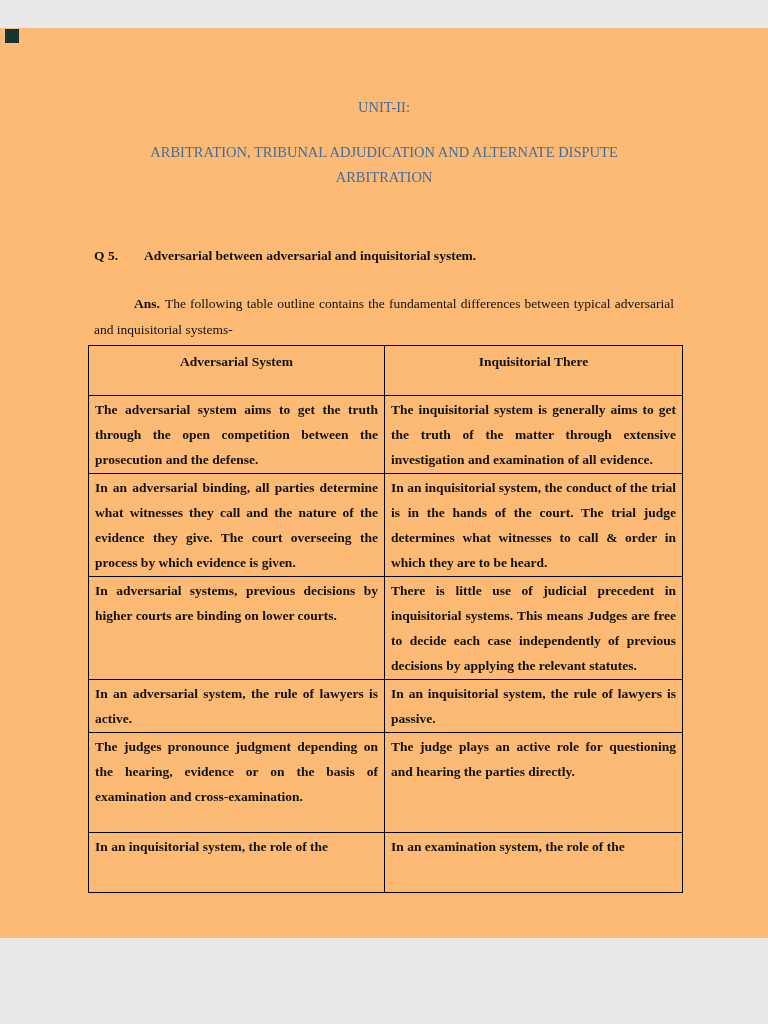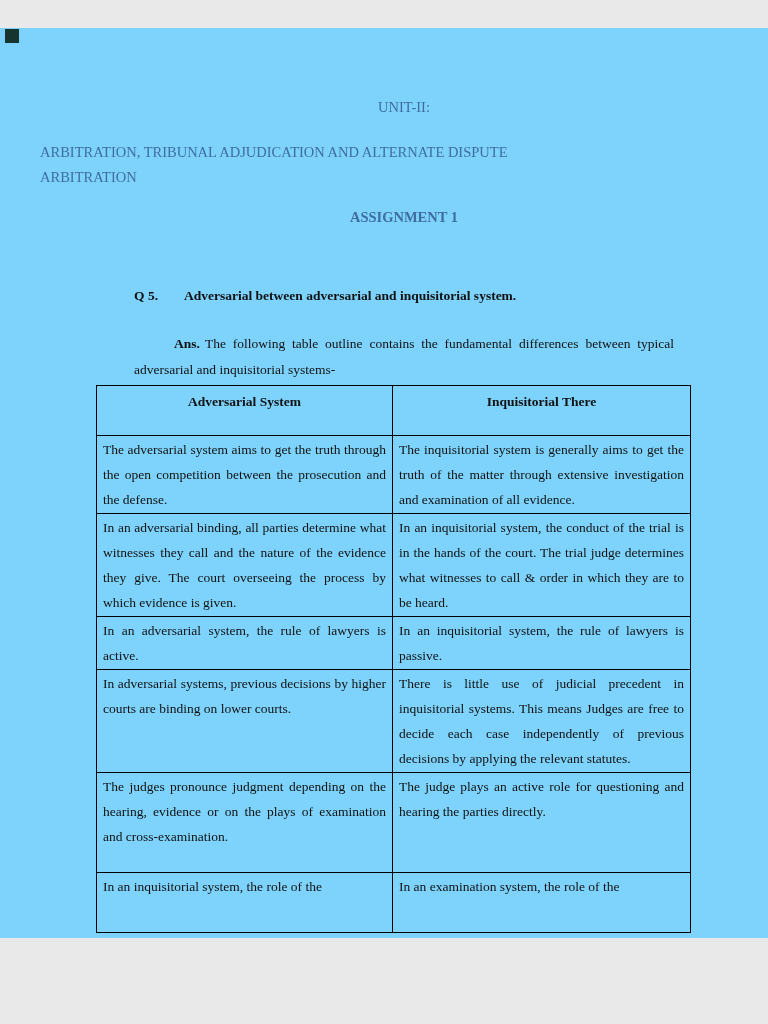--- a/index.html
+++ b/index.html
@@ -18,35 +18,35 @@
     position: absolute;
     left: 5px; top: 29px;
     width: 14px; height: 14px;
     background: #16352e;
     z-index: 5;
   }
   .page {
     position: absolute;
     left: 0; top: 28px;
     width: 768px; height: 910px;
-    background: #7dd3fc;
+    background: #fdba74;
     overflow: hidden;
     color: #111111;
-    padding-left: 40px;
   }
   .t-unit {
     margin-top: 66px;
     text-align: center;
     color: #3f6da0;
     font-size: 14.5px;
     font-weight: normal;
     line-height: 26px;
   }
   .t-course {
     margin-top: 20px;
+    text-align: center;
     color: #3f6da0;
     font-size: 14.5px;
     font-weight: normal;
     line-height: 25px;
   }
   .t-assignment {
     margin-top: 15px;
     text-align: center;
     color: #3f6da0;
     font-size: 14.5px;
@@ -69,41 +69,42 @@
     line-height: 26px;
     text-align: justify;
     text-indent: 40px;
   }
   .ans-label {
     font-weight: bold;
     padding-right: 5px;
     margin-top: 44px;
   }
   table.compare {
-    margin-left: 56px;
+    margin-left: 88px;
     margin-top: 2px;
     width: 594px;
     border-collapse: collapse;
     table-layout: fixed;
   }
   table.compare th, table.compare td {
     border: 1px solid #000000;
     vertical-align: top;
     font-size: 13.5px;
     line-height: 25px;
     padding: 1px 6px;
   }
   table.compare th {
     height: 50px;
     text-align: center;
     font-weight: bold;
     padding-top: 3px;
   }
   table.compare td {
     text-align: justify;
+    font-weight: bold;
   }
   tr.row-tall td { height: 100px; }
   tr.row-cut td  { height: 60px; }
   col.c-left  { width: 296px; }
   col.c-right { width: 298px; }
 </style>
 </head>
 <body>
 
 <div class="canvas">
@@ -112,21 +113,20 @@
 
   <div class="page">
 
     <div class="t-unit">UNIT-II:</div>
 
     <div class="t-course">
       <div>ARBITRATION, TRIBUNAL ADJUDICATION AND ALTERNATE DISPUTE</div>
       <div>ARBITRATION</div>
     </div>
 
-    <div class="t-assignment">ASSIGNMENT 1</div>
 
     <p class="question">
       <span class="q-label">Q 5.</span><span>Adversarial between adversarial and inquisitorial system.</span>
     </p>
 
     <p class="answer">
       <span class="ans-label">Ans.</span><span>The following table outline contains the fundamental differences between typical adversarial and inquisitorial systems-</span>
     </p>
 
     <table class="compare">
@@ -143,29 +143,29 @@
       <tbody>
         <tr>
           <td>The adversarial system aims to get the truth through the open competition between the prosecution and the defense.</td>
           <td>The inquisitorial system is generally aims to get the truth of the matter through extensive investigation and examination of all evidence.</td>
         </tr>
         <tr>
           <td>In an adversarial binding, all parties determine what witnesses they call and the nature of the evidence they give. The court overseeing the process by which evidence is given.</td>
           <td>In an inquisitorial system, the conduct of the trial is in the hands of the court. The trial judge determines what witnesses to call &amp; order in which they are to be heard.</td>
         </tr>
         <tr>
+          <td>In adversarial systems, previous decisions by higher courts are binding on lower courts.</td>
+          <td>There is little use of judicial precedent in inquisitorial systems. This means Judges are free to decide each case independently of previous decisions by applying the relevant statutes.</td>
+        </tr>
+        <tr>
           <td>In an adversarial system, the rule of lawyers is active.</td>
           <td>In an inquisitorial system, the rule of lawyers is passive.</td>
         </tr>
-        <tr>
-          <td>In adversarial systems, previous decisions by higher courts are binding on lower courts.</td>
-          <td>There is little use of judicial precedent in inquisitorial systems. This means Judges are free to decide each case independently of previous decisions by applying the relevant statutes.</td>
-        </tr>
         <tr class="row-tall">
-          <td>The judges pronounce judgment depending on the hearing, evidence or on the plays of examination and cross-examination.</td>
+          <td>The judges pronounce judgment depending on the hearing, evidence or on the basis of examination and cross-examination.</td>
           <td>The judge plays an active role for questioning and hearing the parties directly.</td>
         </tr>
         <tr class="row-cut">
           <td>In an inquisitorial system, the role of the</td>
           <td>In an examination system, the role of the</td>
         </tr>
       </tbody>
     </table>
 
   </div>

